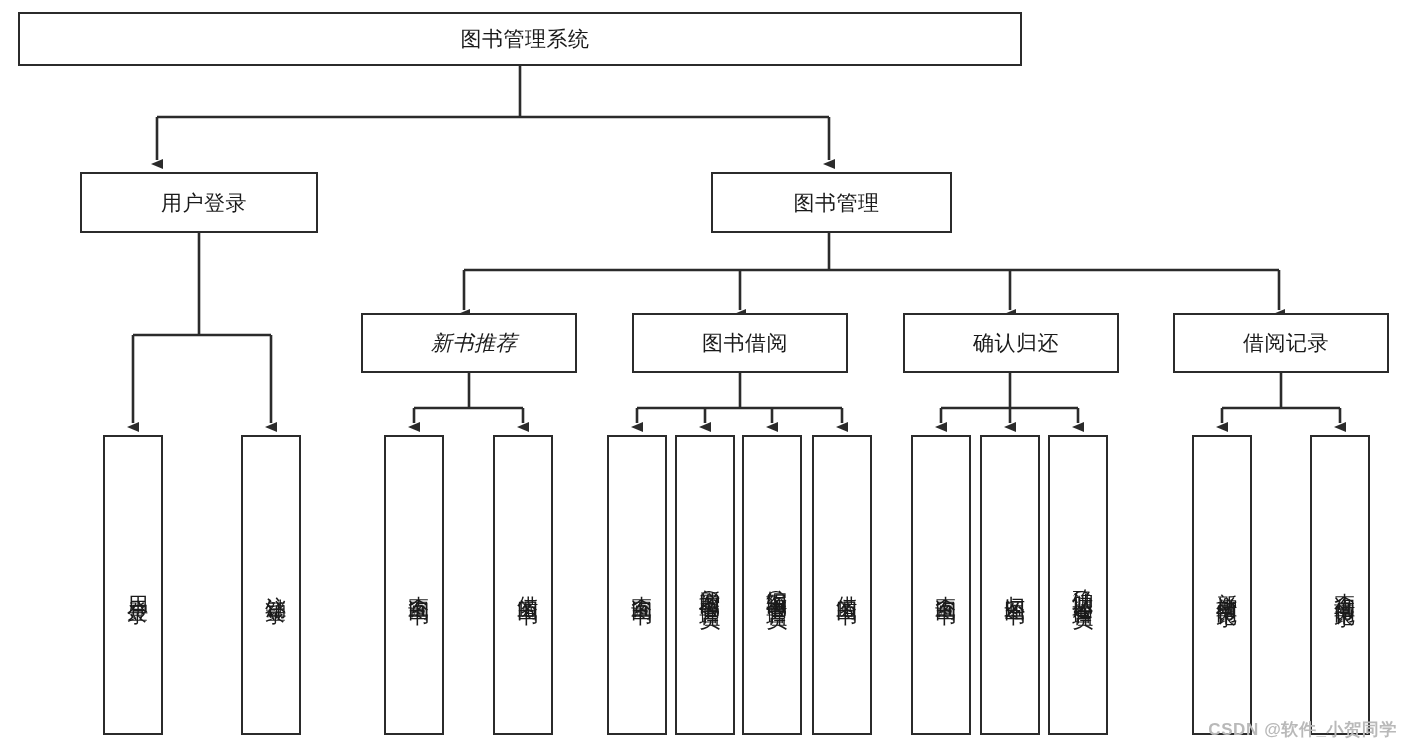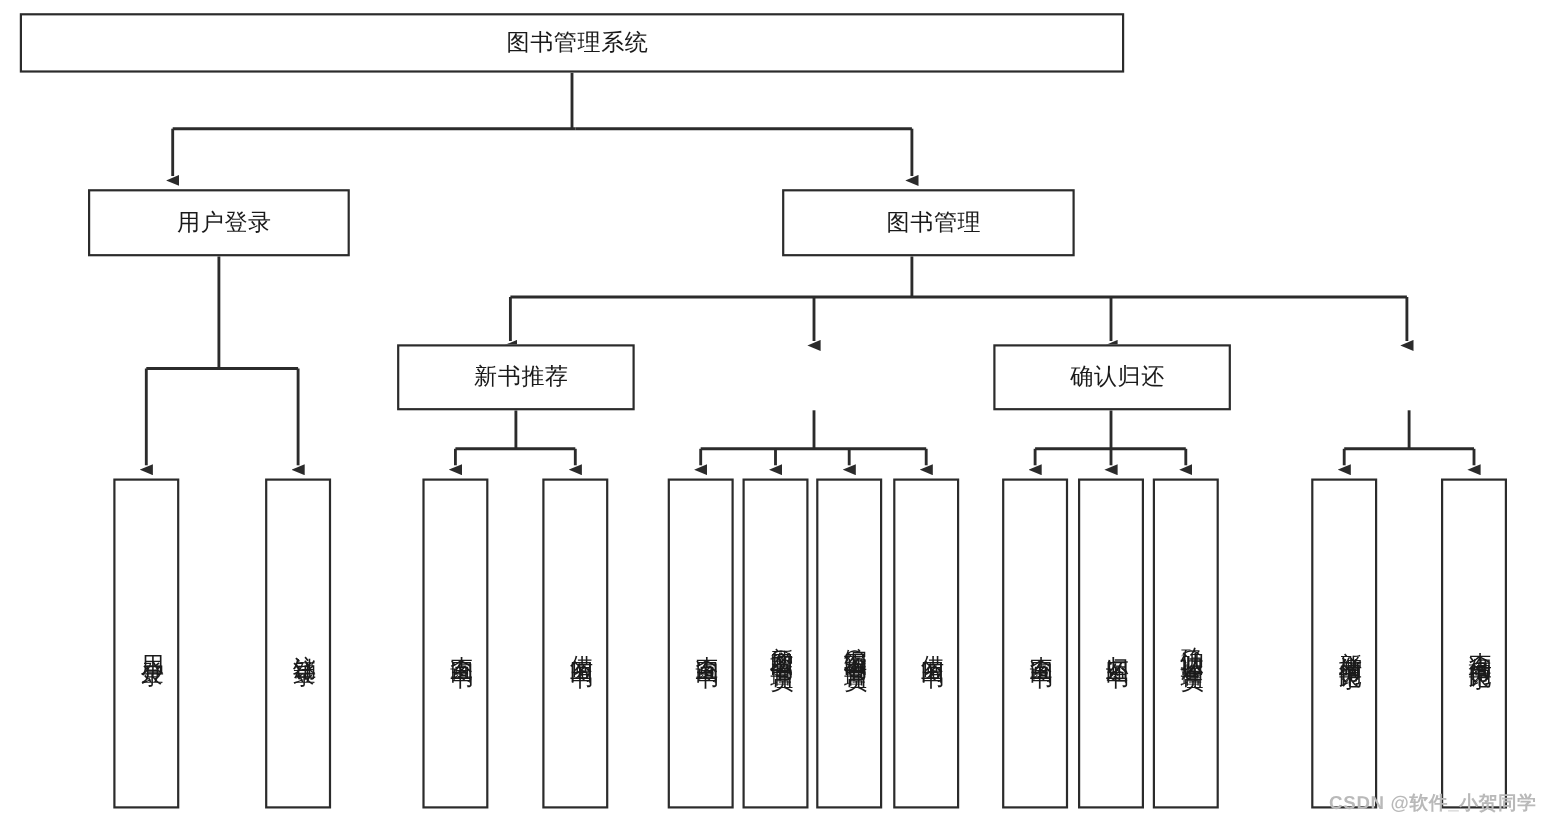--- a/index.html
+++ b/index.html
@@ -122,29 +122,35 @@
     </g>
   </svg>
 
   <div class="node" style="left:18px; top:12px; width:1004px; height:54px;">
     <span class="node-label">图书管理系统</span>
   </div>
 
   <div class="node" style="left:80px; top:172px; width:238px; height:61px;">
     <span class="node-label">用户登录</span>
   </div>
-  <div class="node" style="left:711px; top:172px; width:266px; height:61px;">
+  <div class="node" style="left:711px; top:172px; width:241px; height:61px;">
     <span class="node-label">图书管理</span>
   </div>
 
-  <div class="node" style="left:361px; top:313px; width:216px; height:60px;">
+  <div class="node" style="left:361px; top:313px; width:216px; height:60px;font-style:italic;">
     <span class="node-label">新书推荐</span>
+  </div>
+  <div class="node" style="left:632px; top:313px; width:216px; height:60px;">
+    <span class="node-label">图书借阅</span>
   </div>
   <div class="node" style="left:903px; top:313px; width:216px; height:60px;">
     <span class="node-label">确认归还</span>
+  </div>
+  <div class="node" style="left:1173px; top:313px; width:216px; height:60px;">
+    <span class="node-label">借阅记录</span>
   </div>
 
   <div class="node vertical" style="left:103px; top:435px; width:60px; height:300px;">
     <span class="node-label">用户登录</span>
   </div>
   <div class="node vertical" style="left:241px; top:435px; width:60px; height:300px;">
     <span class="node-label">注销登录</span>
   </div>
 
   <div class="node vertical" style="left:384px; top:435px; width:60px; height:300px;">

